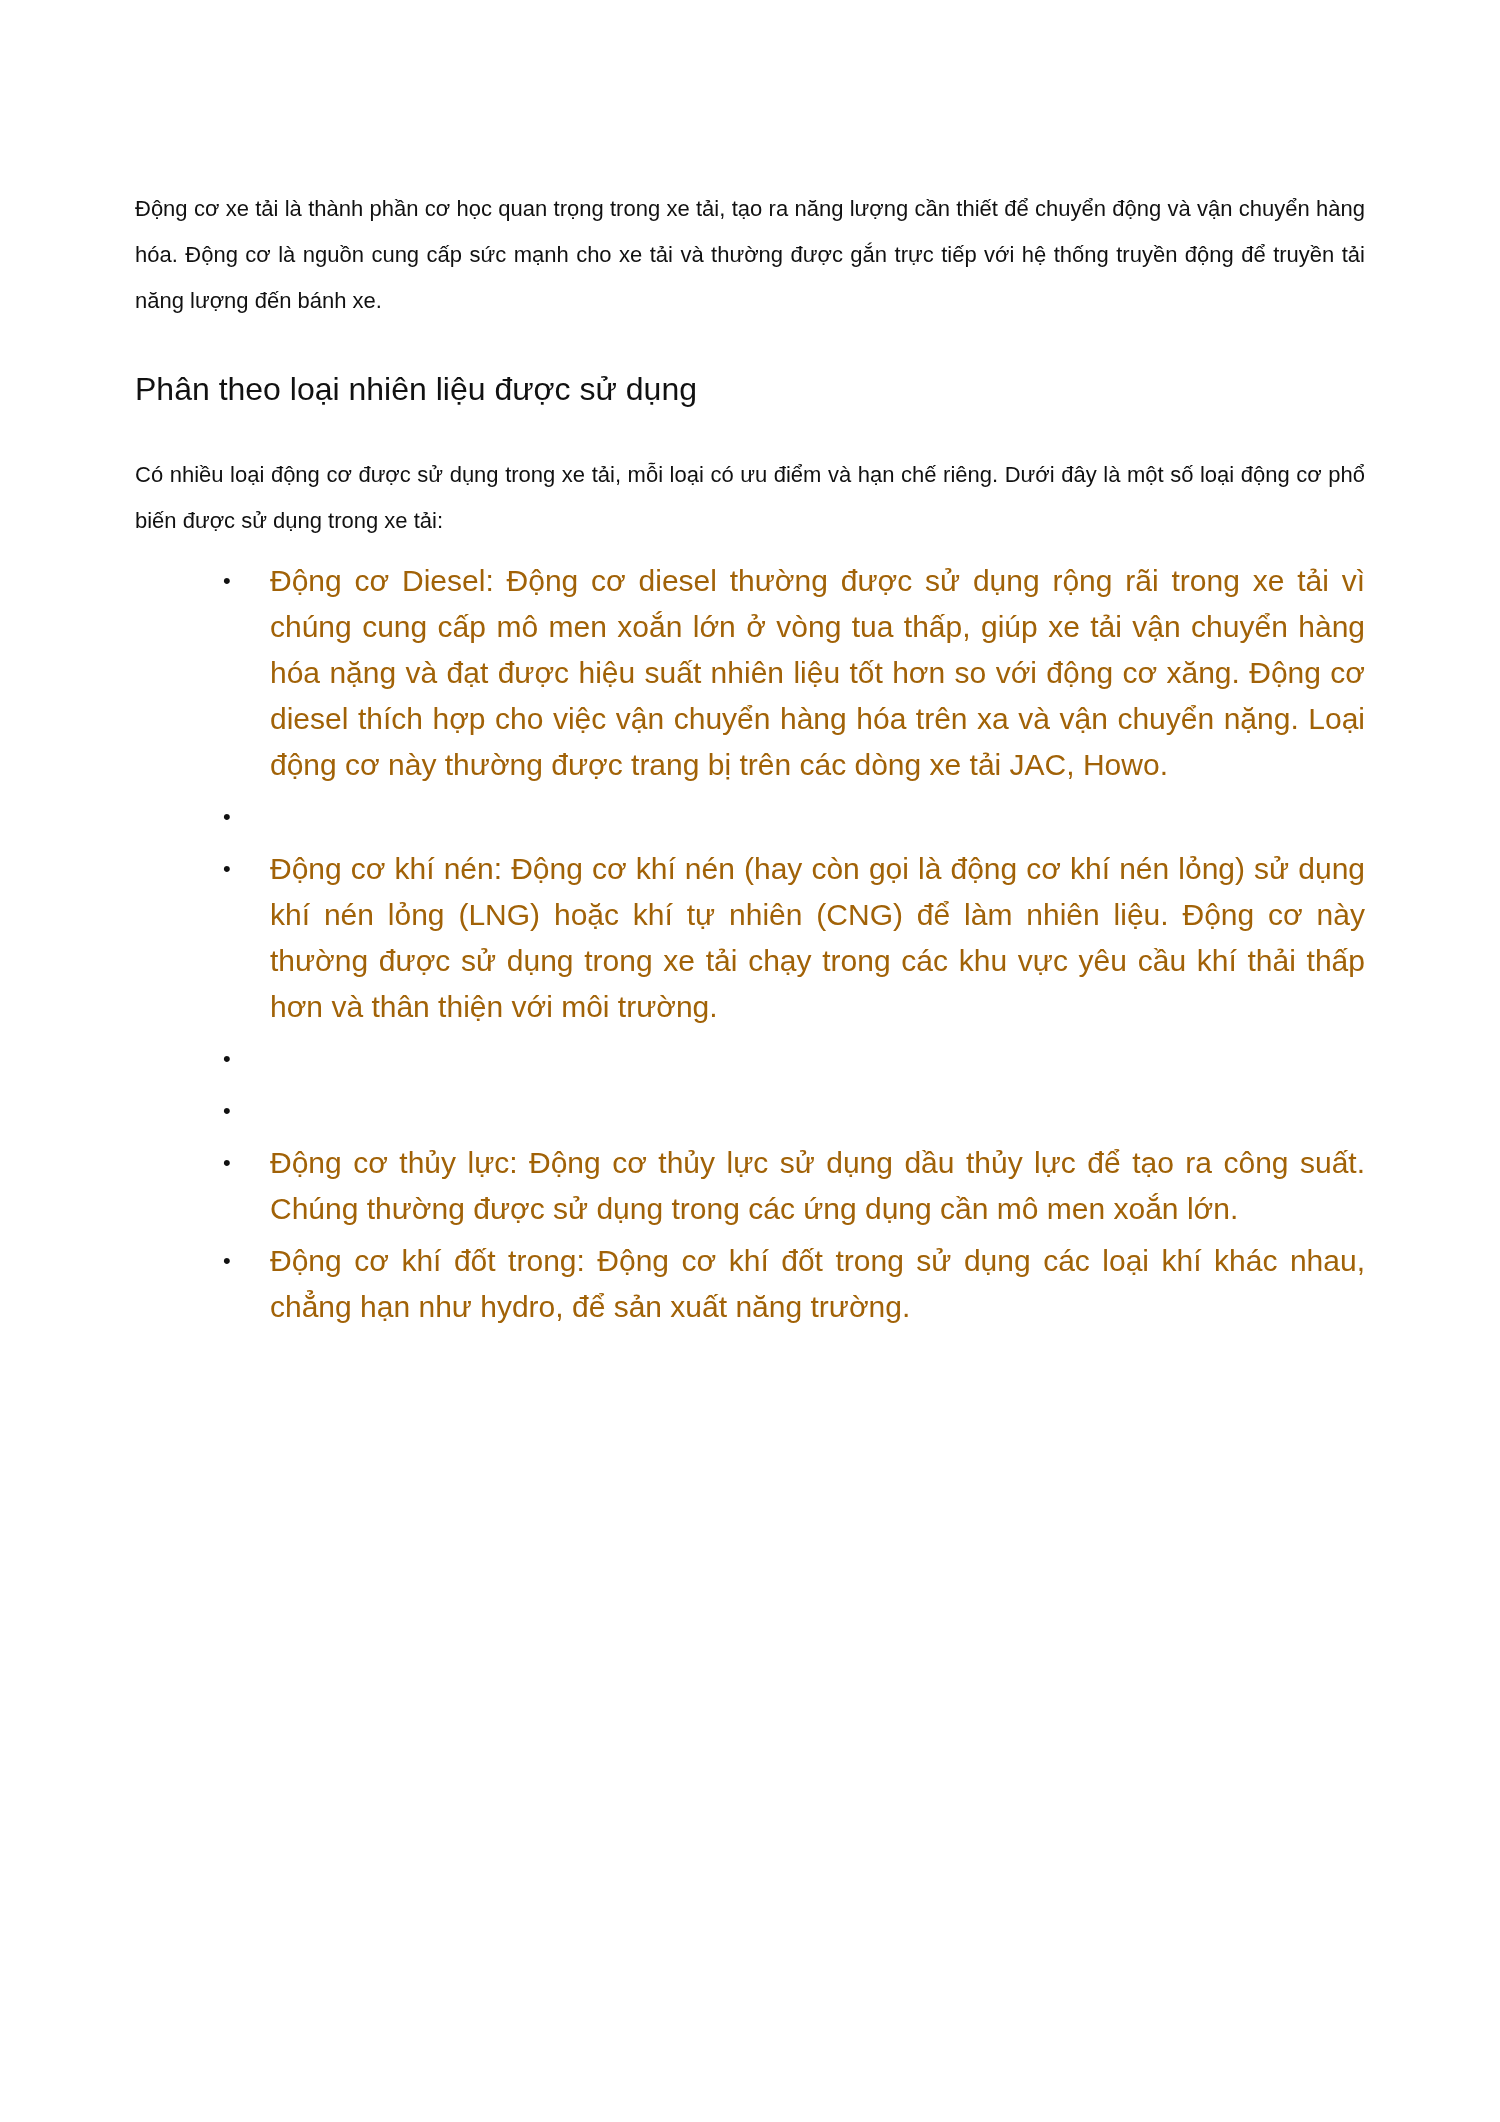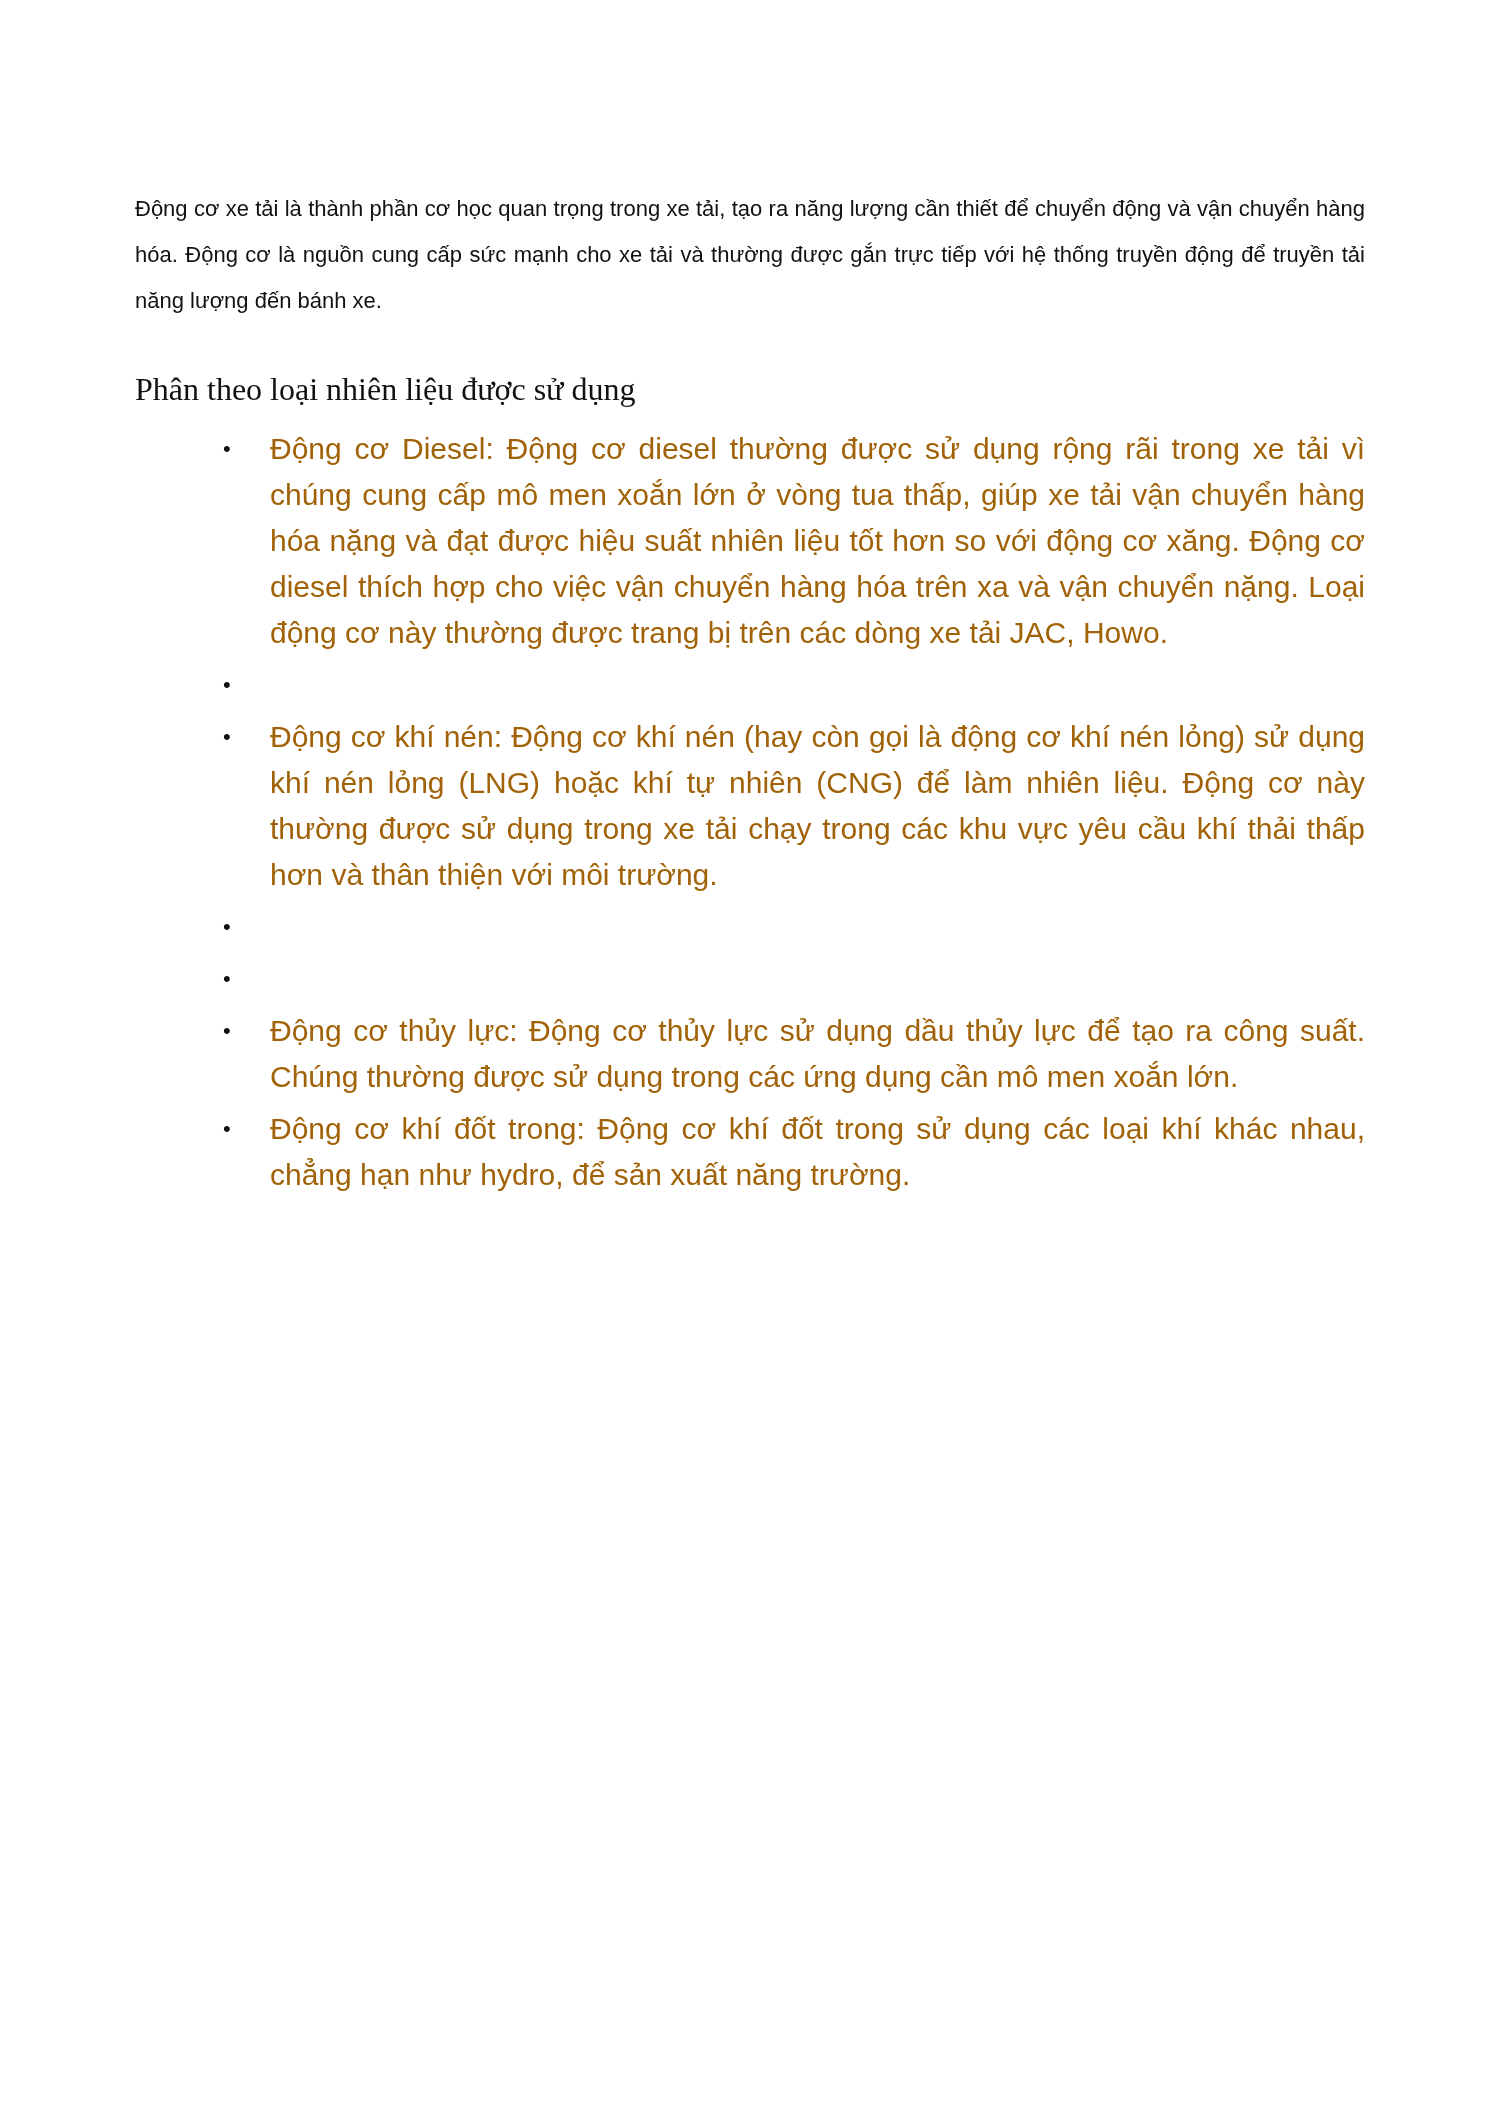--- a/index.html
+++ b/index.html
@@ -29,21 +29,20 @@
     text-align: justify;
     color: #111111;
   }
   .section-heading {
     margin: 42px 0 0 0;
     font-size: 32px;
     line-height: 46px;
     font-weight: 400;
     color: #111111;
     text-align: left;
-    font-family: Liberation Serif, serif;
   }
   .section-intro {
     margin-top: 40px;
   }
   .bullet-list {
     list-style: none;
     margin: 14px 0 0 0;
     padding: 0;
   }
   .bullet-list li {
@@ -71,20 +70,21 @@
 </style>
 </head>
 <body>
 
 <div class="page">
 
   <p class="body-par">Động cơ xe tải là thành phần cơ học quan trọng trong xe tải, tạo ra năng lượng cần thiết để chuyển động và vận chuyển hàng hóa. Động cơ là nguồn cung cấp sức mạnh cho xe tải và thường được gắn trực tiếp với hệ thống truyền động để truyền tải năng lượng đến bánh xe.</p>
 
   <h1 class="section-heading">Phân theo loại nhiên liệu được sử dụng</h1>
 
+  <p class="body-par section-intro">Có nhiều loại động cơ được sử dụng trong xe tải, mỗi loại có ưu điểm và hạn chế riêng. Dưới đây là một số loại động cơ phổ biến được sử dụng trong xe tải:</p>
 
   <ul class="bullet-list">
     <li>
       <span class="bullet-marker">•</span>
       <span class="bullet-text">Động cơ Diesel: Động cơ diesel thường được sử dụng rộng rãi trong xe tải vì chúng cung cấp mô men xoắn lớn ở vòng tua thấp, giúp xe tải vận chuyển hàng hóa nặng và đạt được hiệu suất nhiên liệu tốt hơn so với động cơ xăng. Động cơ diesel thích hợp cho việc vận chuyển hàng hóa trên xa và vận chuyển nặng. Loại động cơ này thường được trang bị trên các dòng xe tải JAC, Howo.</span>
     </li>
     <li>
       <span class="bullet-marker">•</span>
     </li>
     <li>

